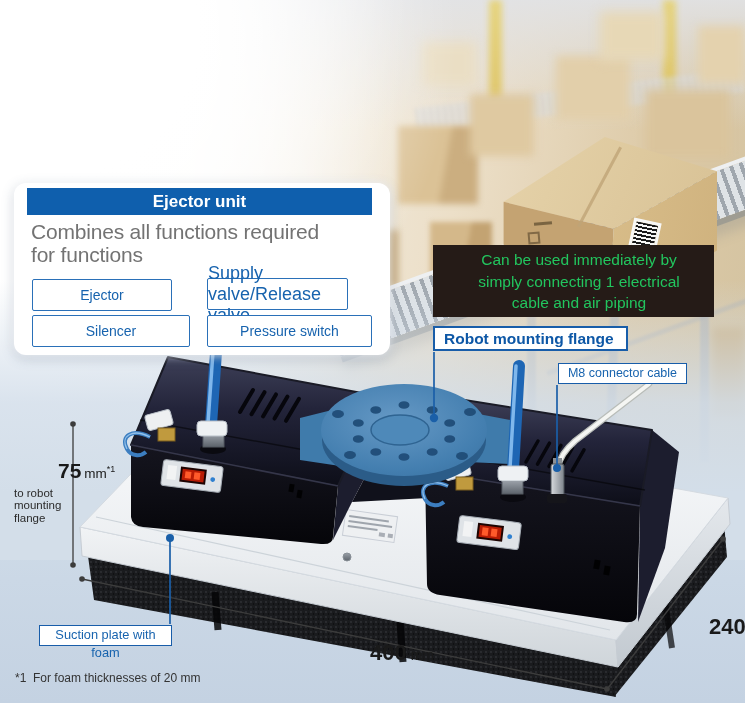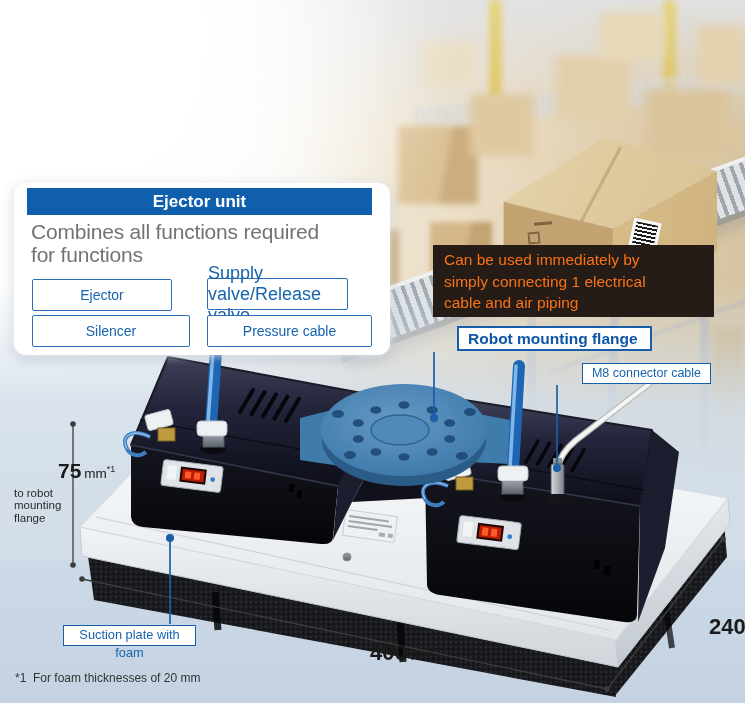--- a/index.html
+++ b/index.html
@@ -66,22 +66,22 @@
                 color:#fff;font-size:17px;font-weight:bold;text-align:center;line-height:27px;}
   .headline{position:absolute;left:17px;top:37px;width:345px;font-size:21px;line-height:23px;
             color:#737373;letter-spacing:-.2px;}
   .chip{position:absolute;height:32px;border:1.5px solid #2a70b8;border-radius:2px;background:#fff;
         color:#1763ae;display:flex;align-items:center;justify-content:center;font-size:14px;}
   .chip.c1{left:18px;top:96px;width:140px;}
   .chip.c2{left:193px;top:95px;width:141px;font-size:18px;}
   .chip.c3{left:18px;top:132px;width:158px;}
   .chip.c4{left:193px;top:132px;width:165px;}
   .note{position:absolute;left:433px;top:245px;width:281px;height:72px;background:#251b17;
-        color:#f97316;font-size:15.5px;line-height:21.5px;padding:4px 0 0 11px;}
-  .tagbox{position:absolute;background:#fff;color:#1763ae;margin-left:24px;}
+        color:#22c55e;font-size:15.5px;line-height:21.5px;padding:4px 0 0 11px;text-align:center;}
+  .tagbox{position:absolute;background:#fff;color:#1763ae;}
   .robot-label{left:433px;top:326px;width:195px;height:25px;border:2px solid #185da9;
                font-size:15.5px;font-weight:bold;color:#0d57a6;line-height:21px;padding-left:9px;}
   .m8-label{left:558px;top:363px;width:129px;height:21px;border:1.5px solid #185da9;
             font-size:12.5px;text-align:center;line-height:18px;}
   .suction-label{left:39px;top:625px;width:133px;height:21px;border:1.5px solid #185da9;
                  font-size:12.8px;text-align:center;line-height:18px;}
   .dimtext{position:absolute;color:#1a1a1a;white-space:nowrap;margin-left:45px;}
   .dimtext .val{font-weight:bold;font-size:22px;}
   .dimtext .unit{font-size:14px;margin-left:4px;}
   .dim-h{left:13px;top:459px;}
@@ -342,21 +342,21 @@
 
   <div class="panel">
     <div class="panel-header">Ejector unit</div>
     <div class="headline">
       <div>Combines all functions required</div>
       <div>for functions</div>
     </div>
     <div class="chip c1">Ejector</div>
     <div class="chip c2">Supply valve/Release valve</div>
     <div class="chip c3">Silencer</div>
-    <div class="chip c4">Pressure cable</div>
+    <div class="chip c4">Pressure switch</div>
   </div>
 
   <div class="note">
     <div>Can be used immediately by</div>
     <div>simply connecting 1 electrical</div>
     <div>cable and air piping</div>
   </div>
 
   <div class="tagbox robot-label">Robot mounting flange</div>
   <div class="tagbox m8-label">M8 connector cable</div>

